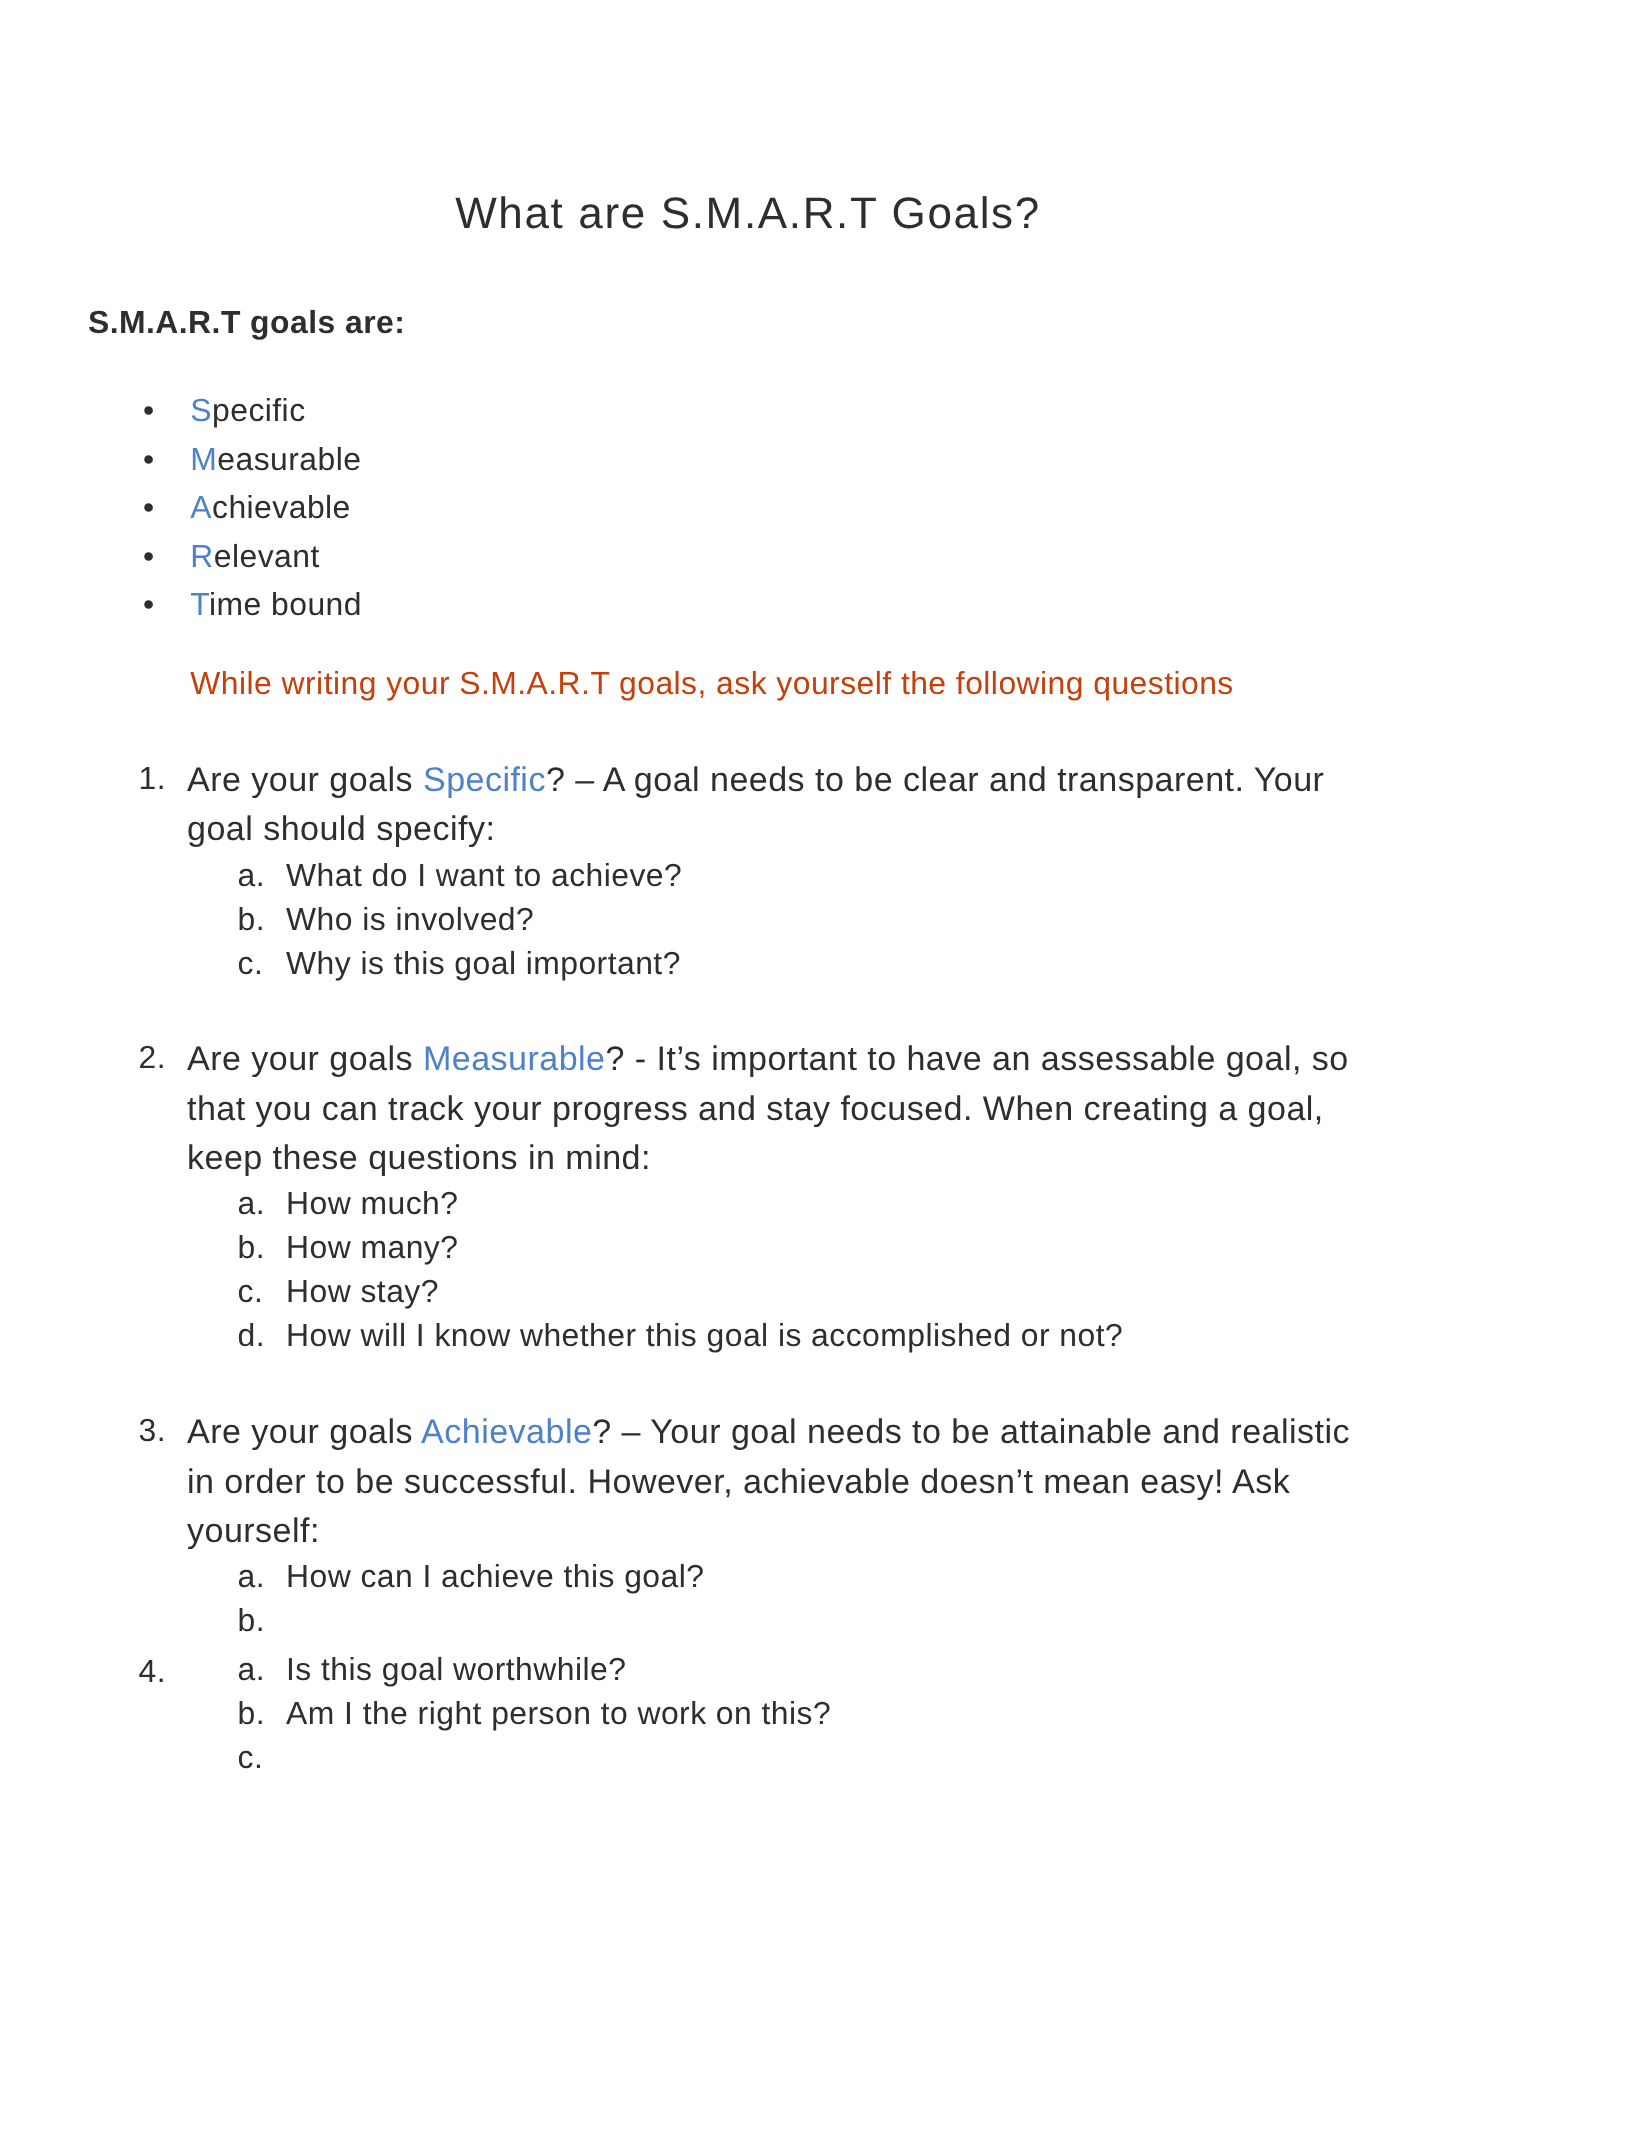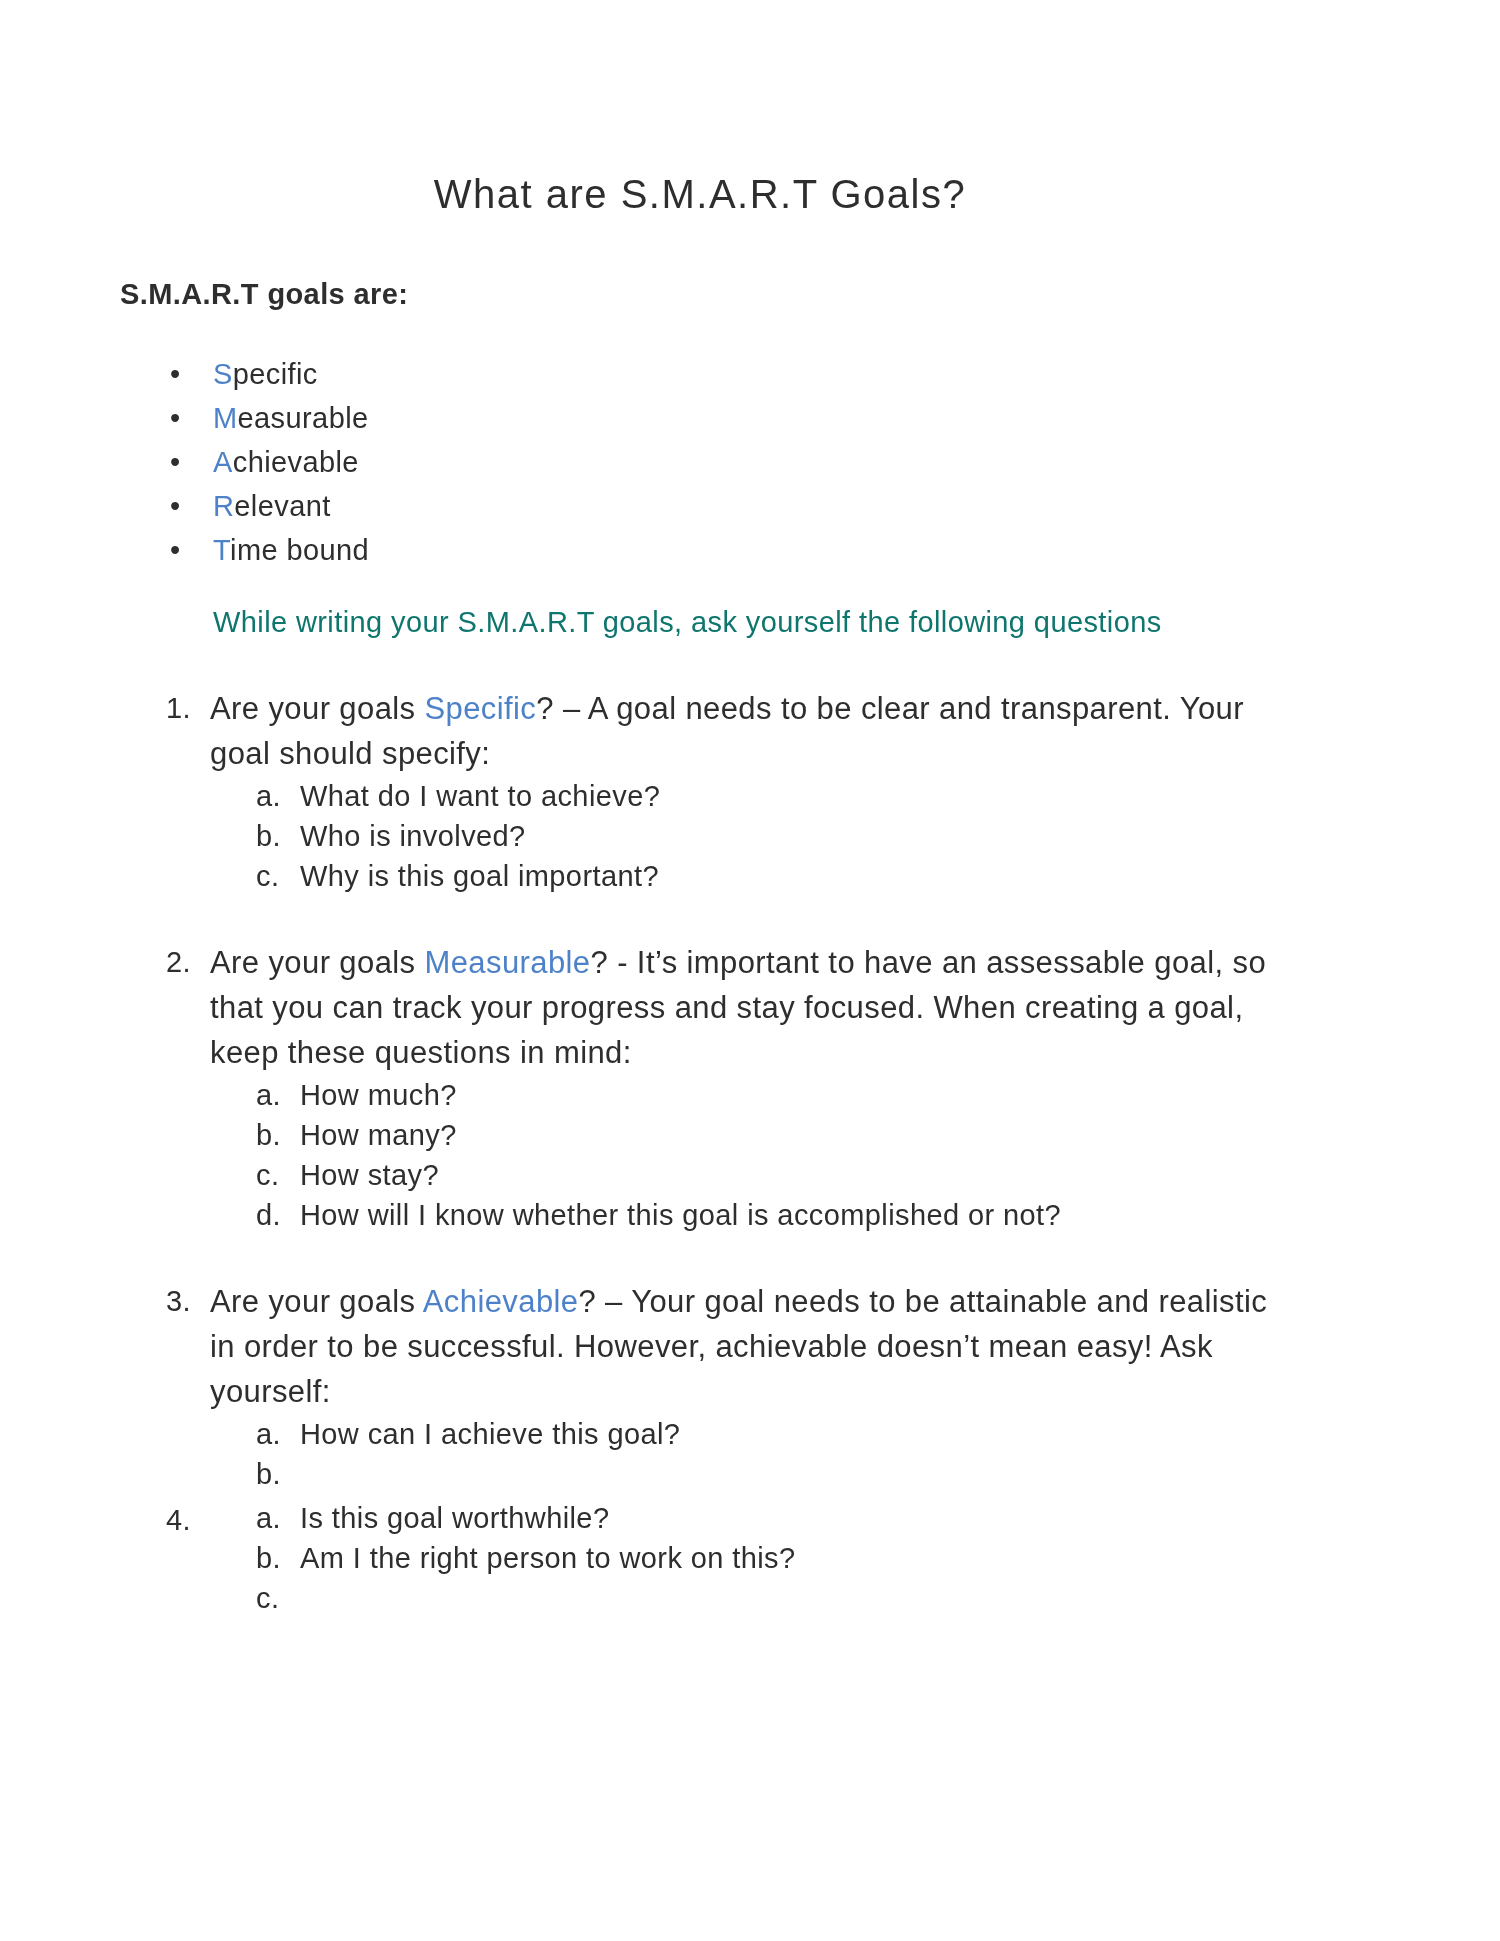--- a/index.html
+++ b/index.html
@@ -11,21 +11,21 @@
     width: 1500px;
     height: 1941px;
     font-family: "Liberation Sans", "DejaVu Sans", sans-serif;
     color: #2e2e2e;
     overflow: hidden;
   }
   .page {
     box-sizing: border-box;
     width: 1440px;
     height: 1941px;
-    padding: 168px 160px 0 120px;
+    padding: 168px 160px 0 80px;
     background: #ffffff;
   }
   .title {
     margin: 0;
     font-size: 40px;
     font-weight: 400;
     line-height: 52px;
     text-align: center;
     letter-spacing: 1.5px;
     color: #2e2e2e;
@@ -57,21 +57,21 @@
     color: #2e2e2e;
   }
   .accent {
     color: #4e82c8;
   }
   .subtitle {
     margin: 28px 0 0 93px;
     font-size: 29px;
     line-height: 44px;
     letter-spacing: 0.4px;
-    color: #0f766e;
+    color: #c2410c;
   }
   .questions {
     list-style: none;
     margin: 42px 0 0 0;
     padding: 0;
   }
   .question {
     position: relative;
     padding-left: 90px;
   }

